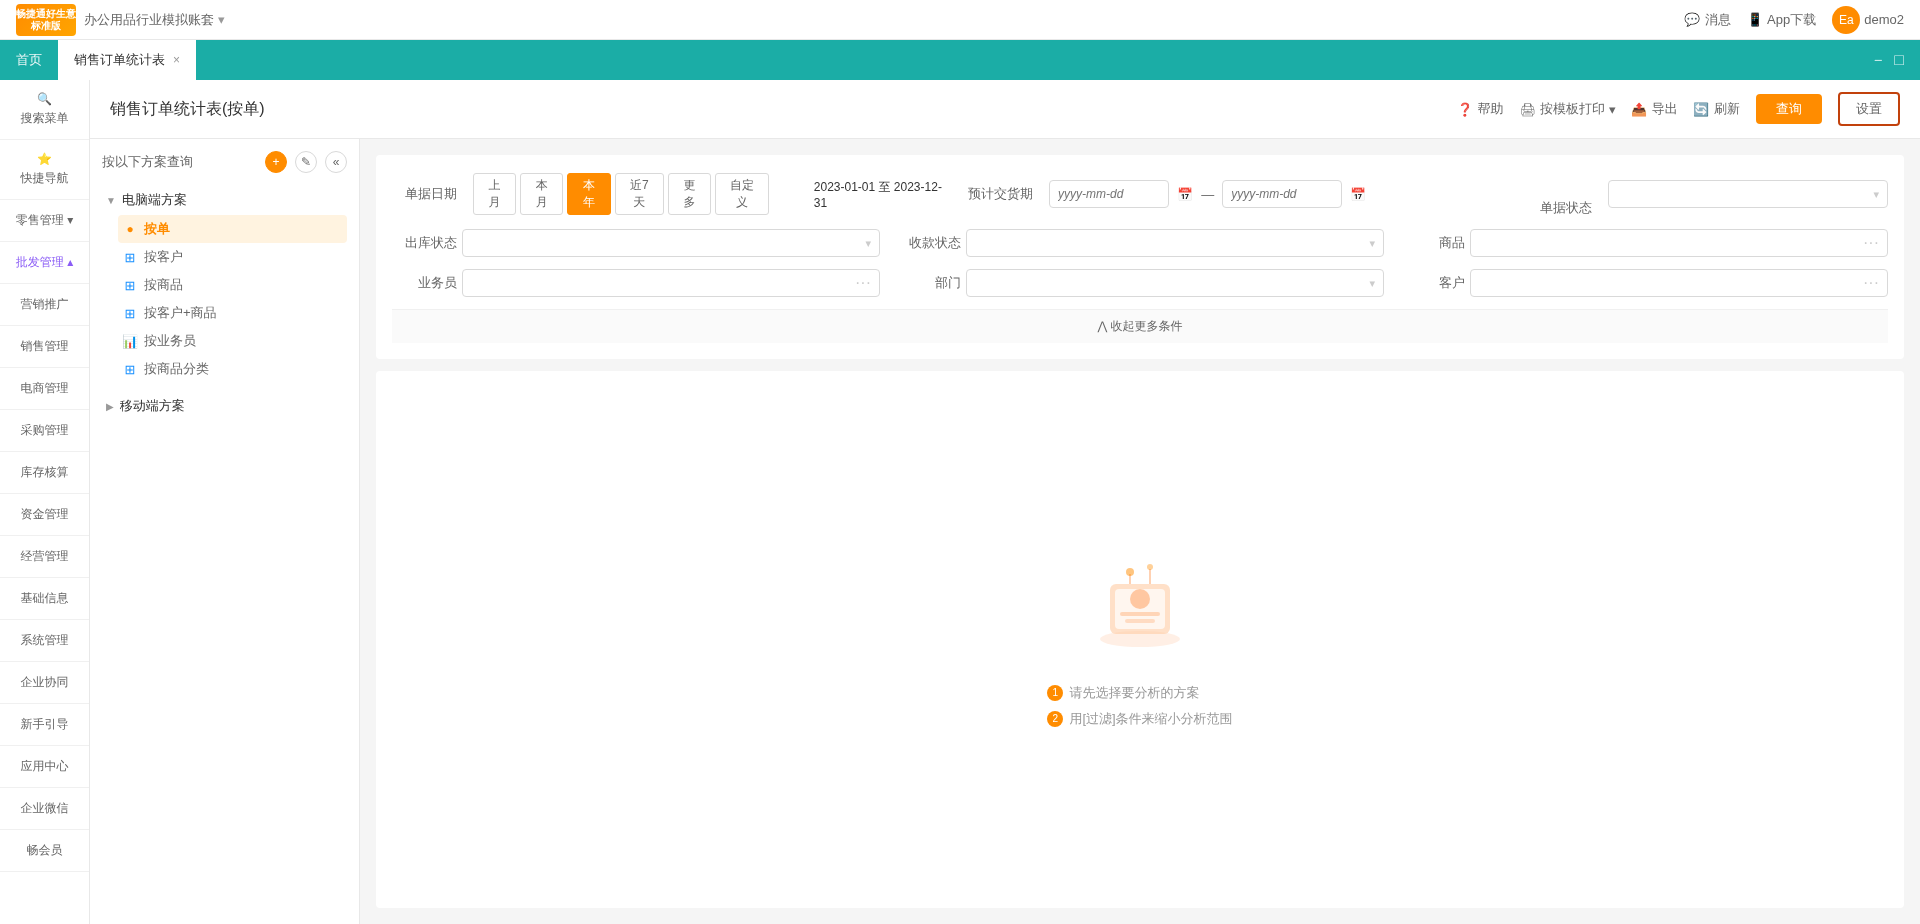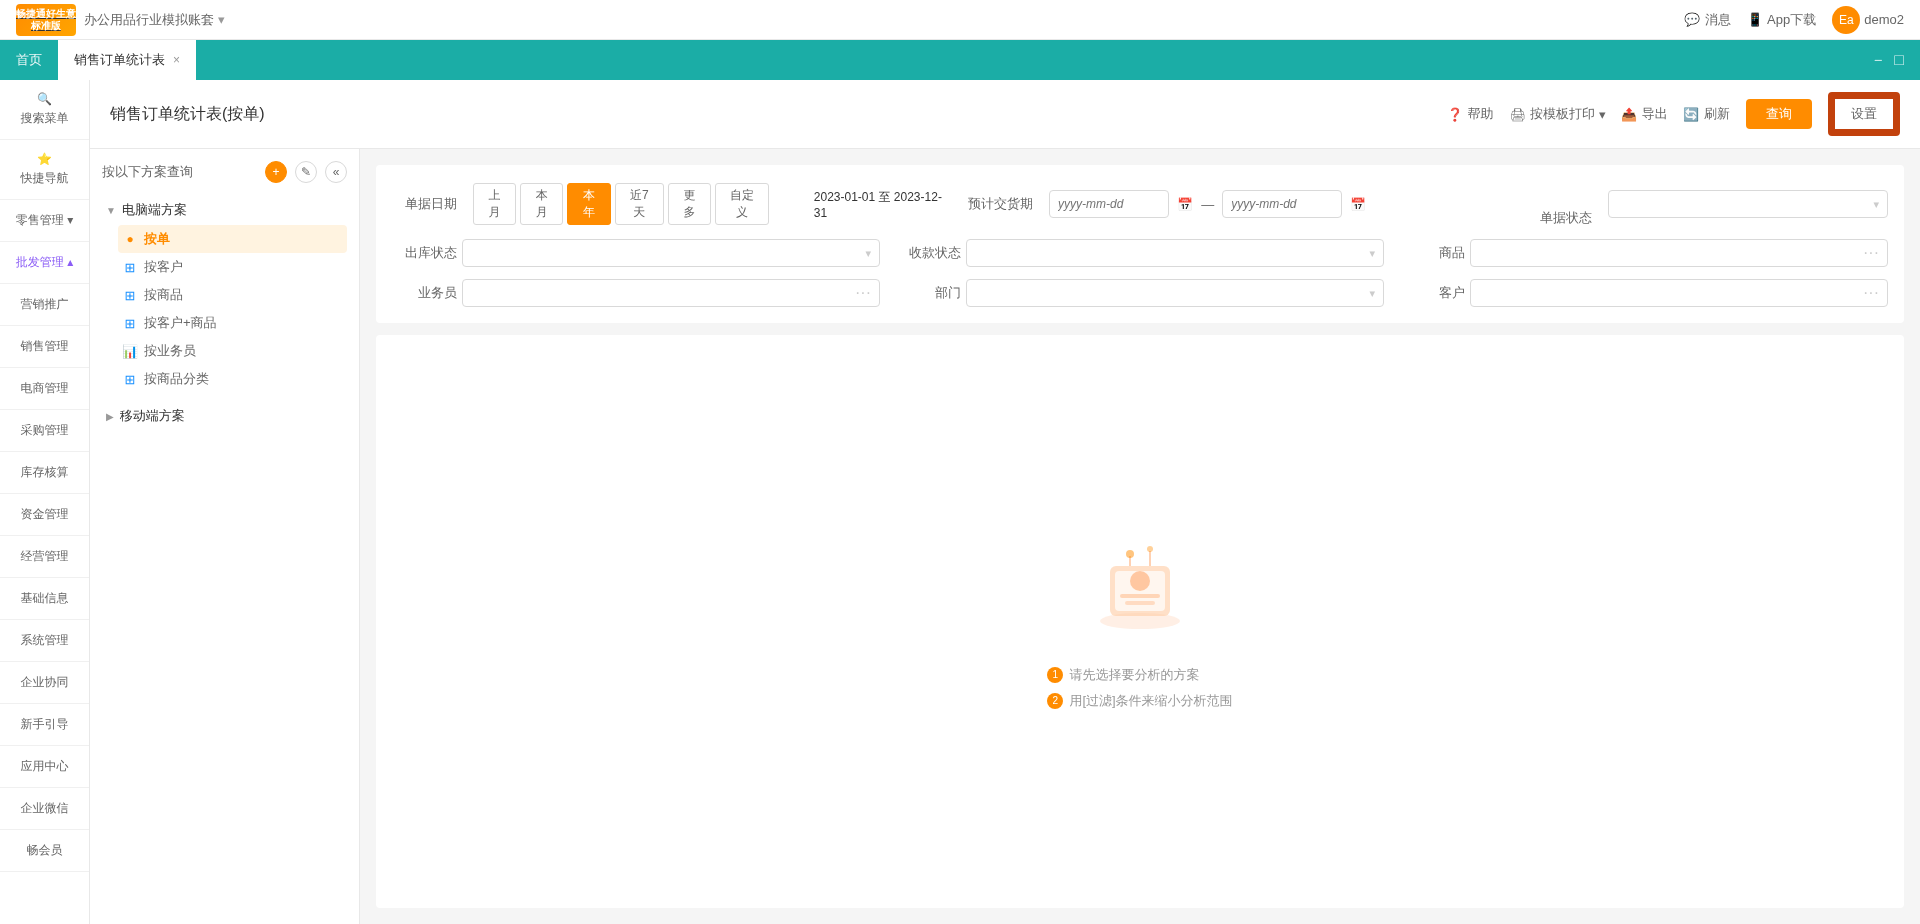--- a/index.html
+++ b/index.html
@@ -1,21 +1,21 @@
 <!DOCTYPE html>
 <html><head>
   <meta charset="utf-8">
   <style>
     * { margin: 0; padding: 0; box-sizing: border-box; }
     body { font-family: 'Microsoft YaHei', sans-serif; font-size: 13px; background: #f5f5f5; color: #333; width: 1920px; height: 924px; overflow: hidden; display: flex; flex-direction: column; }
 
     
     .topbar { height: 40px; background: #fff; display: flex; align-items: center; justify-content: space-between; padding: 0 16px; border-bottom: 1px solid #e8e8e8; flex-shrink: 0; }
     .topbar-left { display: flex; align-items: center; gap: 8px; }
-    .logo-box { width: 60px; height: 32px; background: linear-gradient(135deg, #ff8c00, #ffa500); border-radius: 4px; display: flex; align-items: center; justify-content: center; text-decoration: underline; }
+    .logo-box { width: 60px; height: 32px; background: linear-gradient(135deg, #ff8c00, #ffa500); border-radius: 4px; display: flex; align-items: center; justify-content: center; }
     .logo-text { color: #fff; font-size: 10px; font-weight: bold; text-align: center; line-height: 1.2; }
     .topbar-center { display: flex; align-items: center; gap: 4px; font-size: 13px; color: #666; }
     .topbar-right { display: flex; align-items: center; gap: 16px; }
     .topbar-action { display: flex; align-items: center; gap: 4px; color: #666; font-size: 13px; cursor: pointer; }
     .avatar { width: 28px; height: 28px; border-radius: 50%; background: #ff8c00; display: flex; align-items: center; justify-content: center; color: #fff; font-size: 12px; }
 
     
     .tabbar { height: 40px; background: #1BADA6; display: flex; align-items: center; flex-shrink: 0; }
     .tab { height: 40px; padding: 0 16px; display: flex; align-items: center; gap: 8px; color: rgba(255,255,255,0.8); cursor: pointer; font-size: 13px; }
     .tab.active { background: #fff; color: #333; }
@@ -35,21 +35,21 @@
 
     
     .content { flex: 1; display: flex; flex-direction: column; overflow: hidden; background: #f5f5f5; }
 
     
     .page-header { background: #fff; padding: 12px 20px; display: flex; align-items: center; justify-content: space-between; border-bottom: 1px solid #e8e8e8; flex-shrink: 0; }
     .page-title { font-size: 16px; font-weight: normal; color: #333; }
     .page-actions { display: flex; align-items: center; gap: 16px; }
     .page-action-btn { display: flex; align-items: center; gap: 4px; color: #666; font-size: 13px; cursor: pointer; }
     .btn-primary { background: #ff8c00; color: #fff; border: none; border-radius: 4px; padding: 6px 20px; cursor: pointer; font-size: 13px; }
-    .btn-secondary { background: #fff; color: #666; border: 7px solid #c2410c; border-radius: 4px; padding: 6px 16px; cursor: pointer; font-size: 13px; }
+    .btn-secondary { background: #fff; color: #666; border: 2px solid #c2410c; border-radius: 4px; padding: 6px 16px; cursor: pointer; font-size: 13px; }
 
     
     .content-body { display: flex; flex: 1; overflow: hidden; }
 
     
     .left-panel { width: 270px; background: #fff; border-right: 1px solid #e8e8e8; padding: 12px; flex-shrink: 0; overflow-y: auto; }
     .left-panel-header { display: flex; align-items: center; justify-content: space-between; margin-bottom: 12px; }
     .left-panel-title { font-size: 13px; color: #666; }
     .left-panel-actions { display: flex; align-items: center; gap: 8px; }
     .icon-btn { width: 22px; height: 22px; border-radius: 50%; border: 1px solid #d9d9d9; display: flex; align-items: center; justify-content: center; cursor: pointer; color: #666; font-size: 12px; }
@@ -356,20 +356,23 @@
               </div>
             </div>
             <div class="filter-col">
               <span class="filter-label">客户</span>
               <div style="flex:1; display:flex; align-items:center; border:1px solid #d9d9d9; border-radius:4px; height:28px; padding:0 8px; justify-content:flex-end; cursor:pointer; background:#fff;">
                 <span class="filter-input-dots">···</span>
               </div>
             </div>
           </div>
 
+          <div class="collapse-bar">
+            <span>⋀ 收起更多条件</span>
+          </div>
         </div>
 
         <div class="empty-state">
           <div class="empty-icon">
             <svg viewBox="0 0 120 120" xmlns="http://www.w3.org/2000/svg">
               <ellipse cx="60" cy="95" rx="40" ry="8" fill="#ffe0cc" opacity="0.5"></ellipse>
               <rect x="30" y="40" width="60" height="50" rx="6" fill="#ffcba4" opacity="0.6"></rect>
               <rect x="35" y="45" width="50" height="40" rx="4" fill="#fff" opacity="0.7"></rect>
               <circle cx="60" cy="55" r="10" fill="#ffb380" opacity="0.7"></circle>
               <rect x="40" y="68" width="40" height="4" rx="2" fill="#ffb380" opacity="0.5"></rect>

